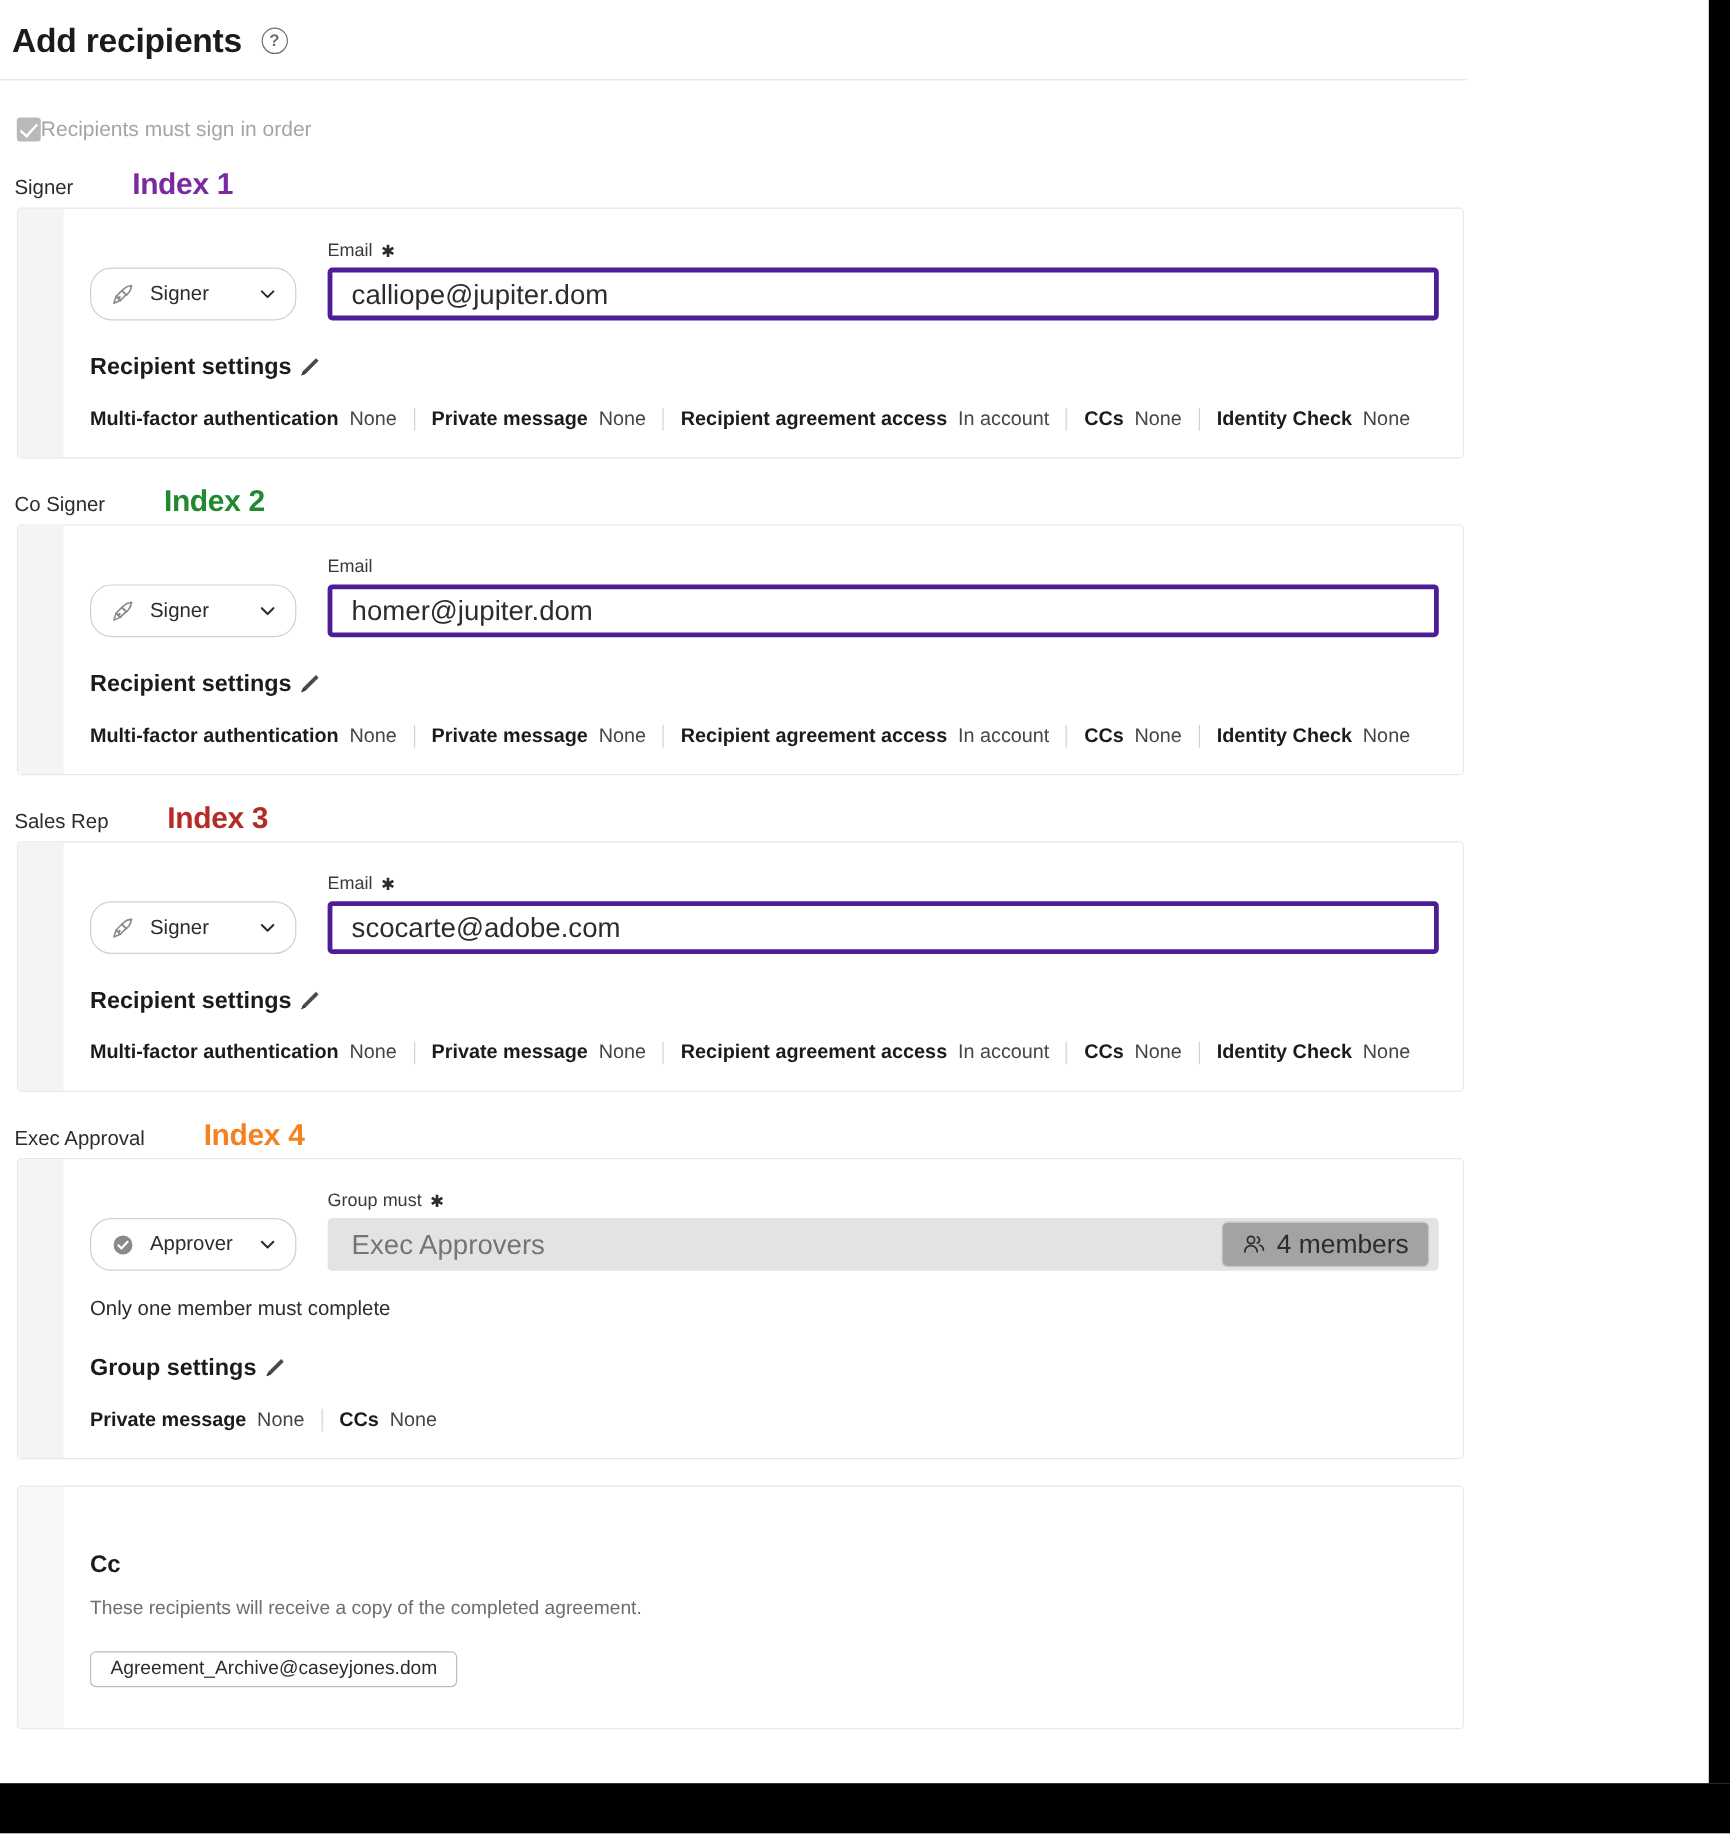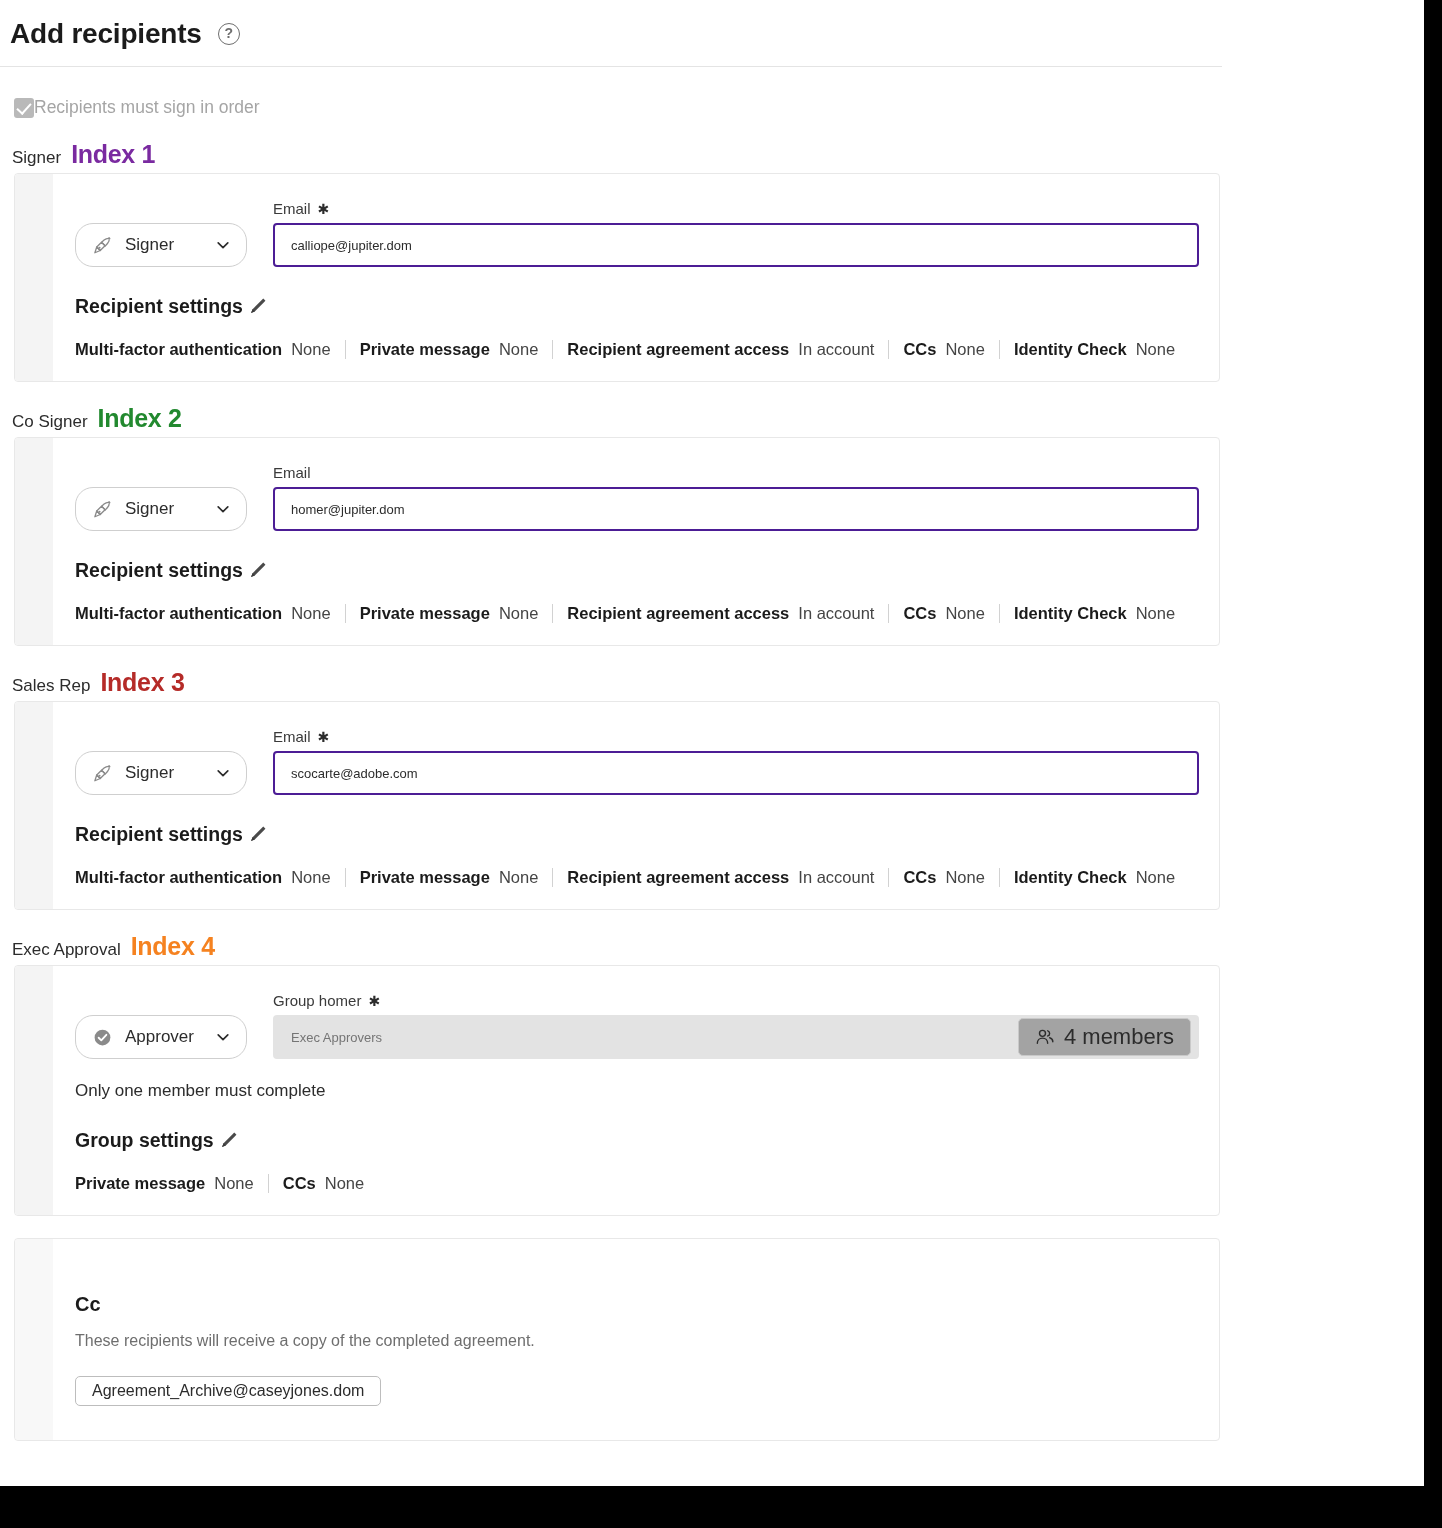--- a/index.html
+++ b/index.html
@@ -79,21 +79,21 @@
     transform: rotate(42deg);
   }
   .order-label { color: #a5a5a5; font-size: 17.5px; }
 
   
   .role-head {
     display: flex; align-items: baseline; gap: 10px;
     padding: 22px 0 4px 12px;
   }
   .role-name { font-size: 17px; color: #2c2c2c; }
-  .role-index { font-size: 25px; font-weight: bold; letter-spacing: -0.3px; }
+  .role-index { font-size: 25px; font-weight: bold; letter-spacing: -0.3px; margin-left: 39px; }
 
   
   .card {
     position: relative;
     margin: 0 12px 0 14px;
     border: 1px solid #e8e8e8;
     border-radius: 4px;
     background: #fff;
     min-height: 60px;
   }
@@ -128,24 +128,24 @@
   .field-wrap { flex: 1; }
   .field-label {
     font-size: 15px; color: #3a3a3a;
     margin-bottom: 6px;
     display: flex; align-items: center; gap: 7px;
   }
   .req { font-size: 14px; color: #2c2c2c; line-height: 1; }
   .text-input {
     width: 100%;
     height: 44px;
-    border: 2px solid #4c1d95;
+    border: 4px solid #4c1d95;
     border-radius: 4px;
     background: #fff;
-    font-size: 13px;
+    font-size: 23px;
     color: #2c2c2c;
     padding: 0 16px;
     font-family: "Liberation Sans", sans-serif;
   }
   .group-input-wrap { position: relative; display: flex; align-items: center; }
   .text-input.disabled {
     background: #e3e3e3;
     border-color: #e3e3e3;
     color: #9b9b9b;
     padding-right: 170px;
@@ -414,21 +414,21 @@
                 <circle cx="12" cy="12" r="9" fill="#8a8a8a"></circle>
                 <path d="M7.6 12.3 10.6 15.2 16.4 8.9" fill="none" stroke="#fff" stroke-width="2.1" stroke-linecap="round" stroke-linejoin="round"></path>
               </svg>
               <span class="picker-label">Approver</span>
               <svg class="chev" viewBox="0 0 16 16">
                 <path d="M2.5 5.5 L8 11 L13.5 5.5" fill="none" stroke="#2c2c2c" stroke-width="1.9" stroke-linecap="round" stroke-linejoin="round"></path>
               </svg>
             </div>
             <div class="field-wrap">
               <div class="field-label">
-                <span>Group homer</span>
+                <span>Group must</span>
                 <span class="req">✱</span>
               </div>
               <div class="group-input-wrap">
                 <input class="text-input disabled" type="text" disabled="" placeholder="Exec Approvers" style="">
                 <span class="members-chip">
                   <svg width="20" height="20" viewBox="0 0 24 24">
                     <circle cx="9" cy="7.6" r="3.6" fill="none" stroke="#2c2c2c" stroke-width="1.7"></circle>
                     <path d="M2.8 19.4c0-3.6 2.8-6.1 6.2-6.1s6.2 2.5 6.2 6.1" fill="none" stroke="#2c2c2c" stroke-width="1.7" stroke-linecap="round"></path>
                     <path d="M15.3 4.6a3.2 3.2 0 0 1 0 6.1" fill="none" stroke="#2c2c2c" stroke-width="1.7" stroke-linecap="round"></path>
                     <path d="M17.6 12.9c2.3.6 3.8 2.5 3.8 4.9" fill="none" stroke="#2c2c2c" stroke-width="1.7" stroke-linecap="round"></path>

